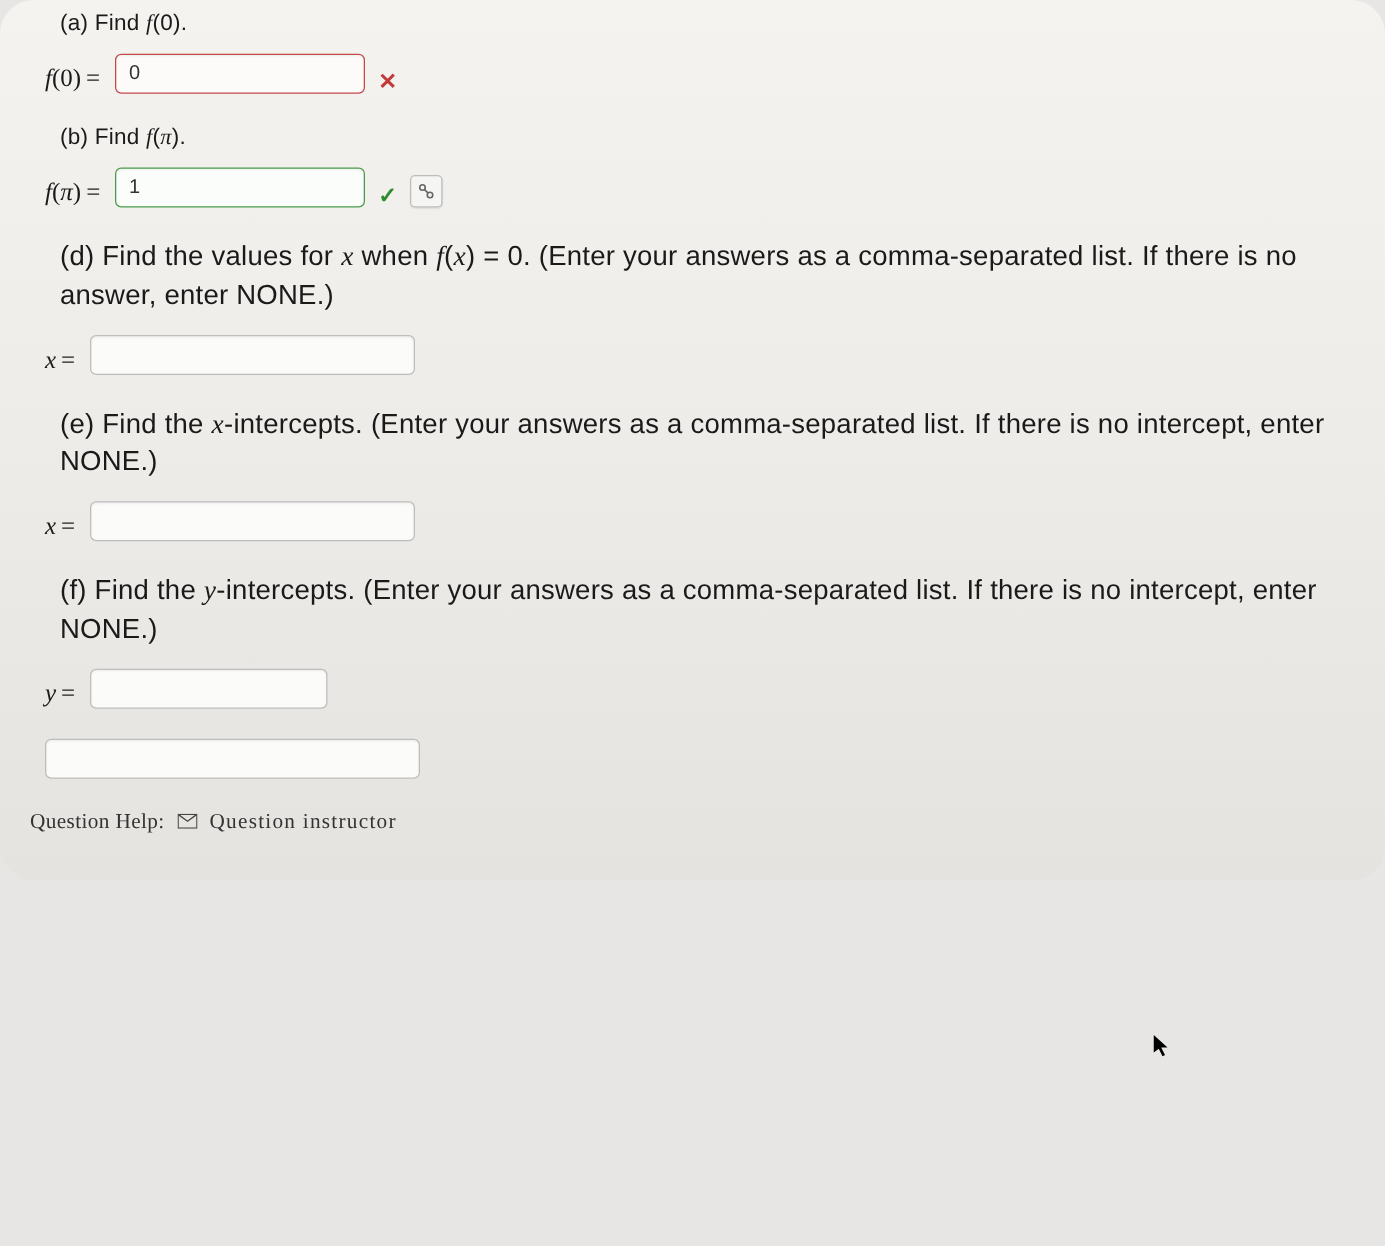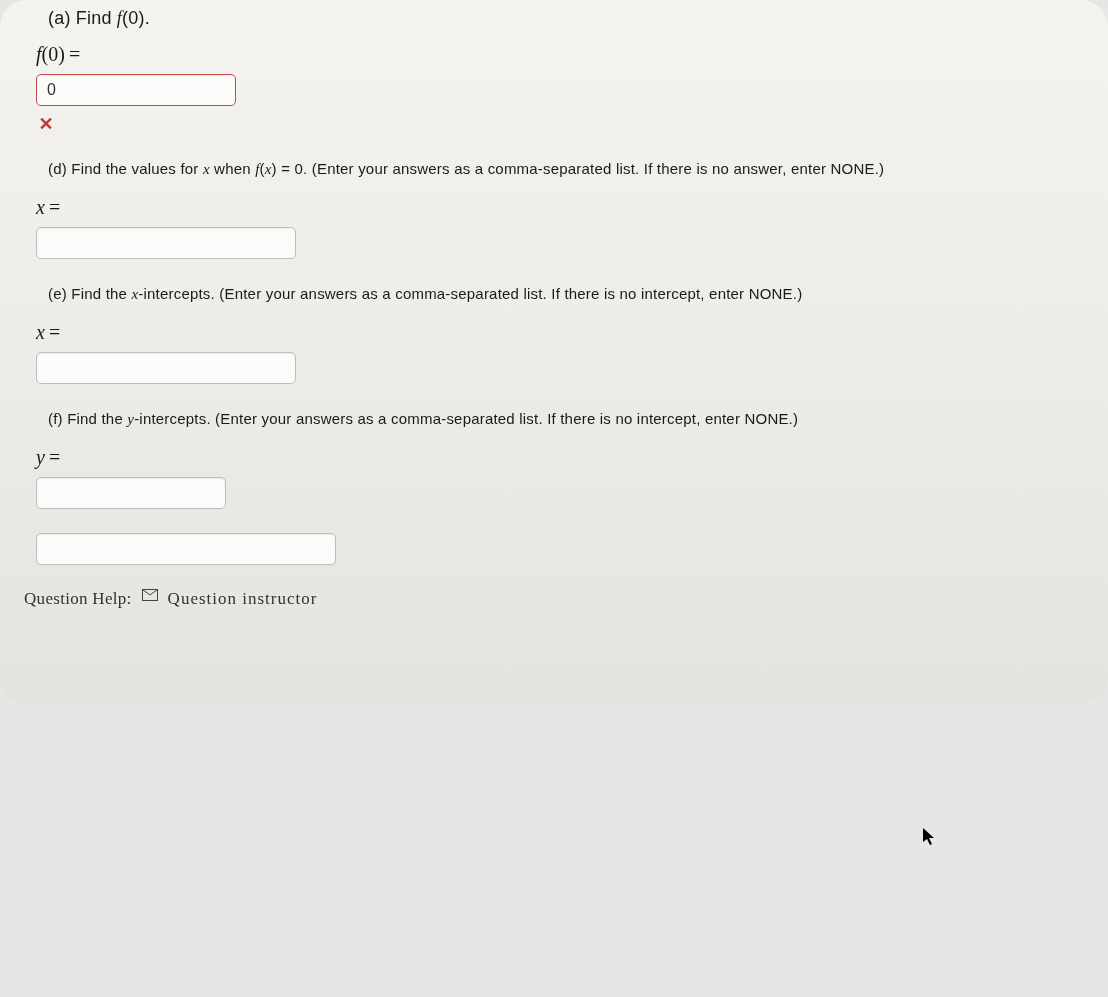--- a/index.html
+++ b/index.html
@@ -21,31 +21,30 @@
     color: #1a1a1a;
     border-radius: 27px;
   }
   .question { margin-bottom: 24px; }
   .prompt {
     font-size: 18px;
     margin: 6px 0 14px 28px;
     letter-spacing: 0.2px;
   }
   .prompt-wide {
-    font-size: 15px;
+    font-size: 22px;
     margin: 10px 0 16px 28px;
     line-height: 1.4;
     letter-spacing: 0.2px;
   }
   .answer-row {
     display: flex;
-    align-items: flex-start;
+    align-items: flex-end;
     gap: 8px;
     margin: 0 0 22px 16px;
-    flex-direction: column;
   }
   .math-label {
     font-family: Georgia, 'Times New Roman', serif;
     font-size: 20px;
     font-style: italic;
     white-space: nowrap;
   }
   .math-label .roman { font-style: normal; }
   .math-label .eq { font-style: normal; padding: 0 4px; }
   .input {
@@ -86,21 +85,21 @@
     font-size: 13px;
     color:#555;
     cursor: pointer;
     box-shadow: 0 1px 1px rgba(0,0,0,0.08);
   }
   .footer-cut {
     margin: 18px 0 0 4px;
     font-size: 17px;
     color: #333;
     display:flex;
-    align-items:flex-start;
+    align-items:center;
     gap:10px;
   }
   .footer-cut .clipped { font-family: Georgia, serif; letter-spacing:0.3px;}
   .cursor-ptr {
     position: absolute;
     right: 170px;
     bottom: 150px;
     font-size: 18px;
     color: #000;
   }
@@ -116,20 +115,37 @@
     <div class="prompt">
       <span>(a) Find <span class="ital-x">f</span>(0).</span>
     </div>
     <div class="answer-row">
       <span class="math-label">f<span class="roman">(0)</span><span class="eq">=</span></span>
       <input class="input w200 incorrect" value="0" style="">
       <span class="mark-icon mark-x">✕</span>
     </div>
   </div>
 
+  <div class="question">
+    <div class="prompt">
+      <span>(b) Find <span class="ital-x">f</span>(<span class="ital-x">π</span>).</span>
+    </div>
+    <div class="answer-row">
+      <span class="math-label">f<span class="roman">(</span>π<span class="roman">)</span><span class="eq">=</span></span>
+      <input class="input w200 correct" value="1" style="">
+      <span class="mark-icon mark-check">✓</span>
+      <span class="tool-btn">
+        <svg width="14" height="14" viewBox="0 0 14 14">
+          <circle cx="4" cy="4" r="2.2" fill="none" stroke="#666" stroke-width="1.3"></circle>
+          <circle cx="10" cy="10" r="2.2" fill="none" stroke="#666" stroke-width="1.3"></circle>
+          <line x1="5.5" y1="5.5" x2="8.5" y2="8.5" stroke="#666" stroke-width="1.3"></line>
+        </svg>
+      </span>
+    </div>
+  </div>
 
 
   <div class="question">
     <div class="prompt-wide">
       <span>(d) Find the values for <span class="ital-x">x</span> when <span class="ital-x">f</span>(<span class="ital-x">x</span>) = 0. (Enter your answers as a comma-separated list. If there is no answer, enter NONE.)</span>
     </div>
     <div class="answer-row">
       <span class="math-label">x<span class="eq">=</span></span>
       <input class="input w260" value="" style="">
     </div>

